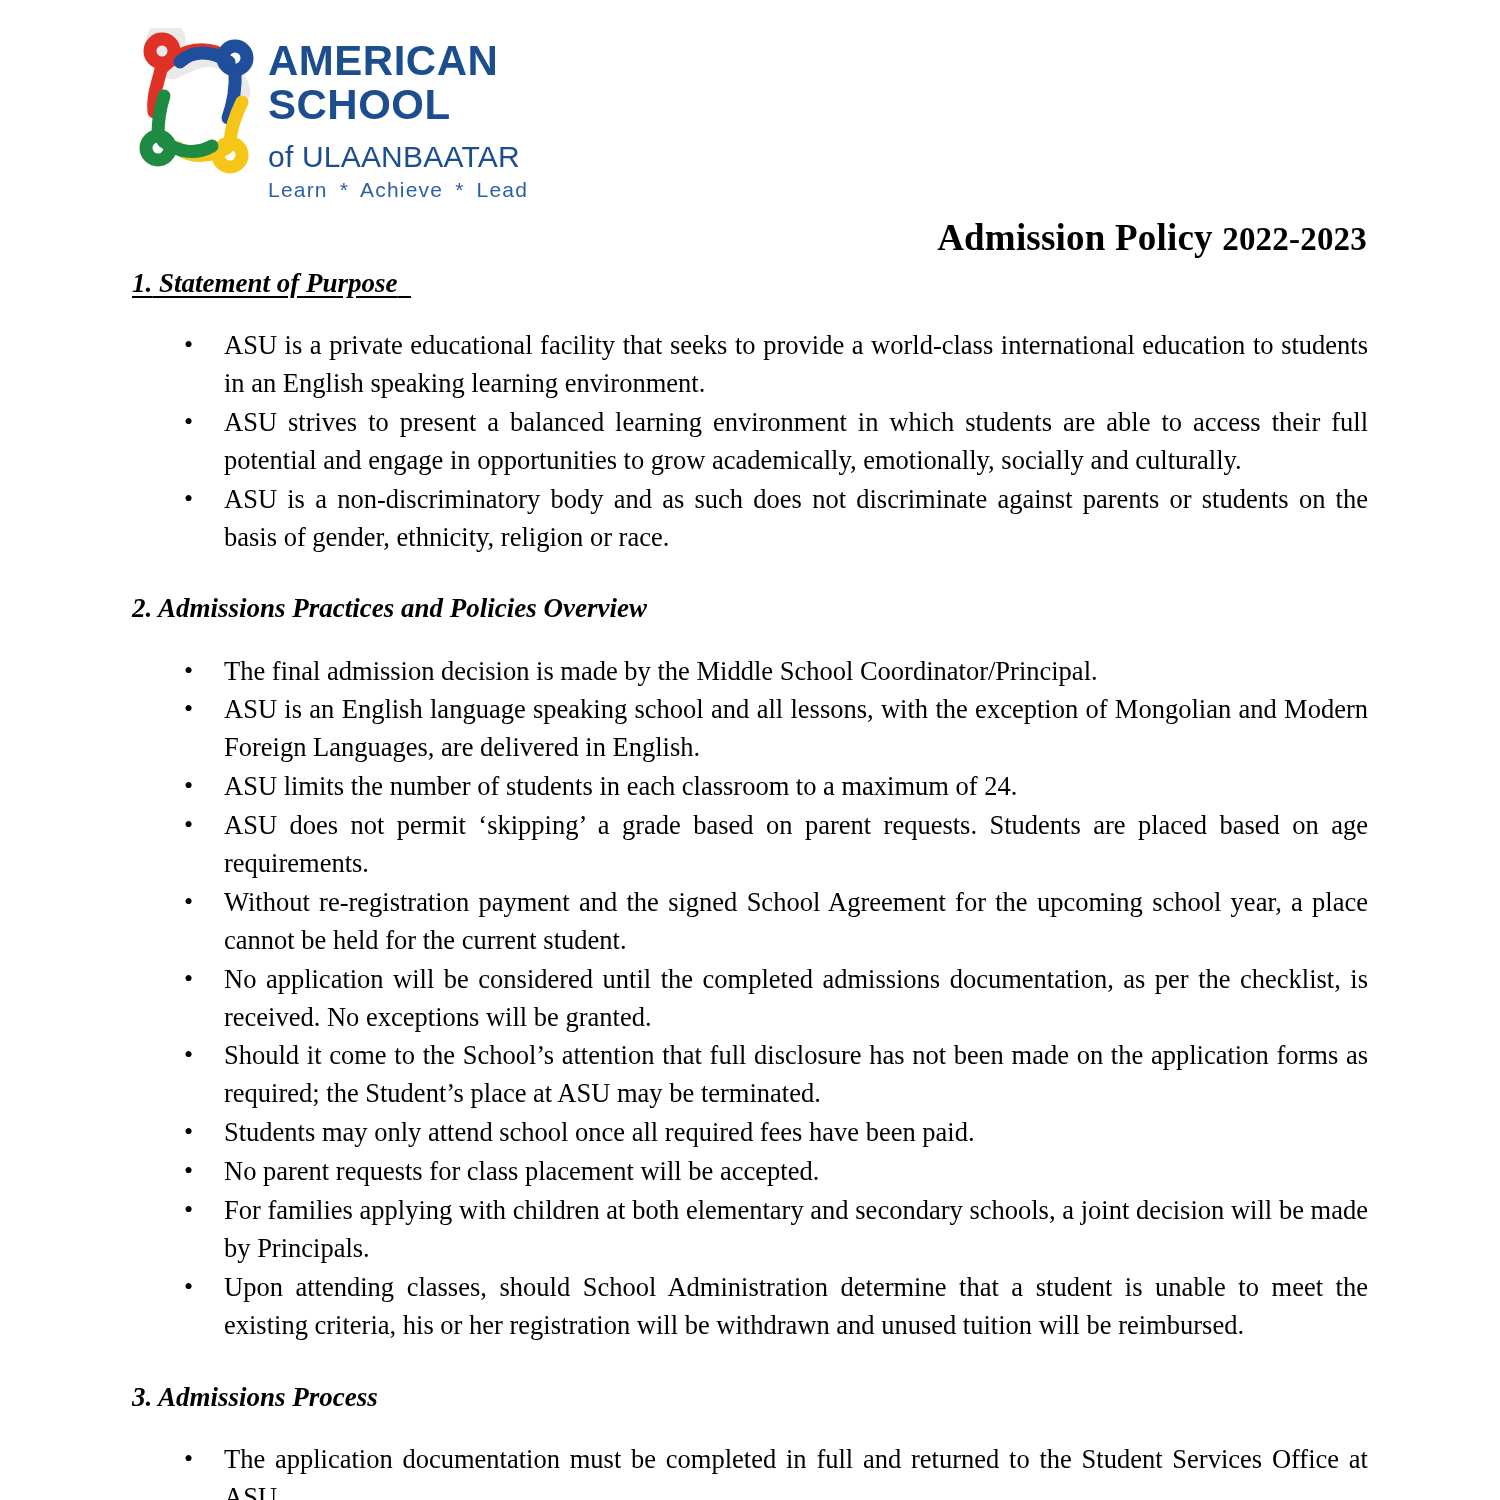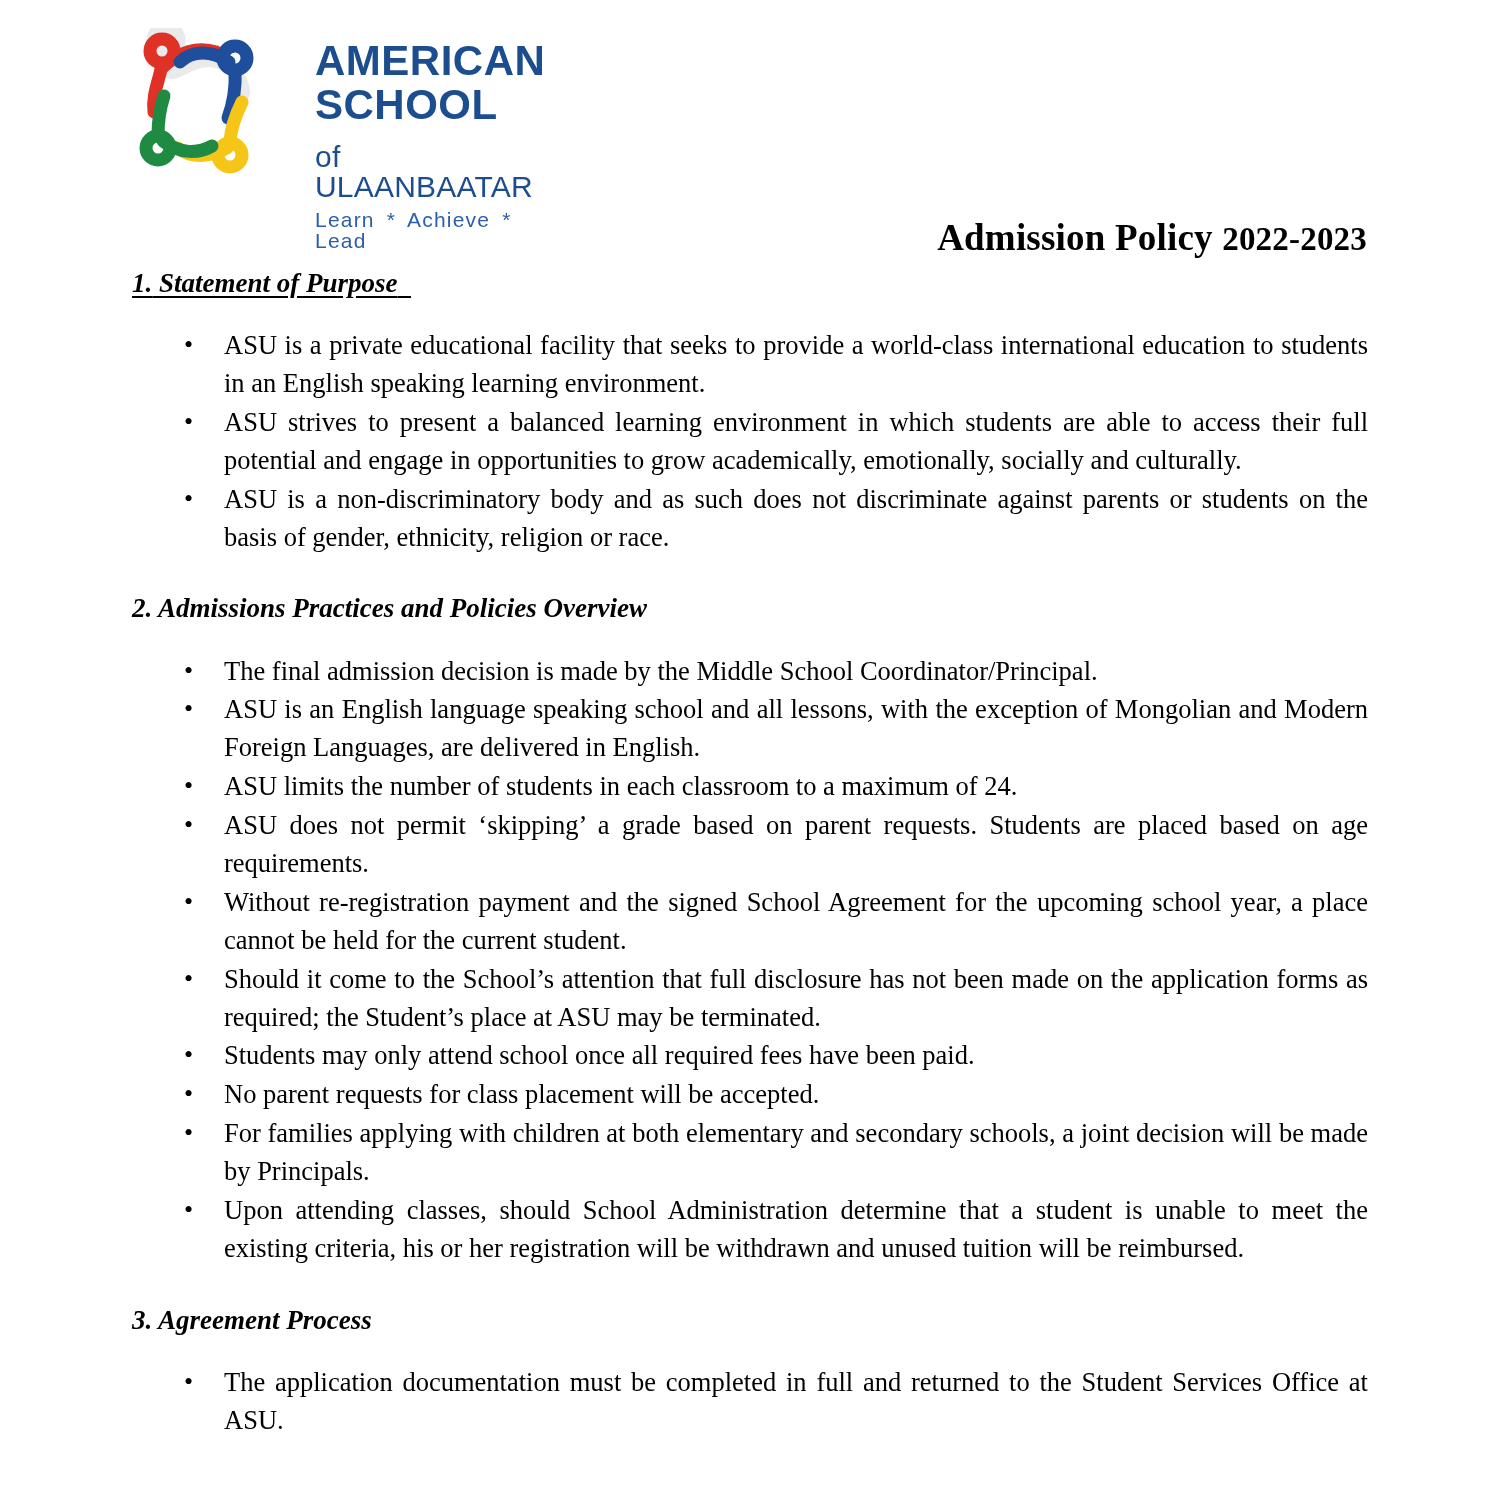--- a/index.html
+++ b/index.html
@@ -25,21 +25,20 @@
 
   
   .header {
     position: absolute;
     left: 132px;
     top: 28px;
     width: 400px;
     height: 160px;
     display: flex;
     align-items: flex-start;
-    gap: 47px;
   }
   .logo-mark {
     width: 128px;
     height: 150px;
     flex: 0 0 128px;
     position: relative;
   }
   .logo-mark svg { display: block; }
   .logo-words {
     margin-left: 8px;
@@ -200,30 +199,31 @@
 
     <h2 class="section-heading"><span class="num">2.</span>
       <span class="ttl">Admissions Practices and Policies Overview</span></h2>
     <div class="gap-after-heading"></div>
     <ul class="bullets">
       <li>The final admission decision is made by the Middle School Coordinator/Principal.</li>
       <li>ASU is an English language speaking school and all lessons, with the exception of Mongolian and Modern Foreign Languages, are delivered in English.</li>
       <li>ASU limits the number of students in each classroom to a maximum of 24.</li>
       <li>ASU does not permit ‘skipping’ a grade based on parent requests. Students are placed based on age requirements.</li>
       <li>Without re-registration payment and the signed School Agreement for the upcoming school year, a place cannot be held for the current student.</li>
+      <li>No application will be considered until the completed admissions documentation, as per the checklist, is received. No exceptions will be granted.</li>
       <li>Should it come to the School’s attention that full disclosure has not been made on the application forms as required; the Student’s place at ASU may be terminated.</li>
       <li>Students may only attend school once all required fees have been paid.</li>
       <li>No parent requests for class placement will be accepted.</li>
       <li>For families applying with children at both elementary and secondary schools, a joint decision will be made by Principals.</li>
       <li>Upon attending classes, should School Administration determine that a student is unable to meet the existing criteria, his or her registration will be withdrawn and unused tuition will be reimbursed.</li>
     </ul>
 
     <div class="gap-before-heading"></div>
 
     <h2 class="section-heading"><span class="num">3.</span>
-      <span class="ttl">Agreement Process</span></h2>
+      <span class="ttl">Admissions Process</span></h2>
     <div class="gap-after-heading"></div>
     <ul class="bullets">
       <li>The application documentation must be completed in full and returned to the Student Services Office at ASU.</li>
     </ul>
 
   </div>
 </div>
 
 </body></html>

